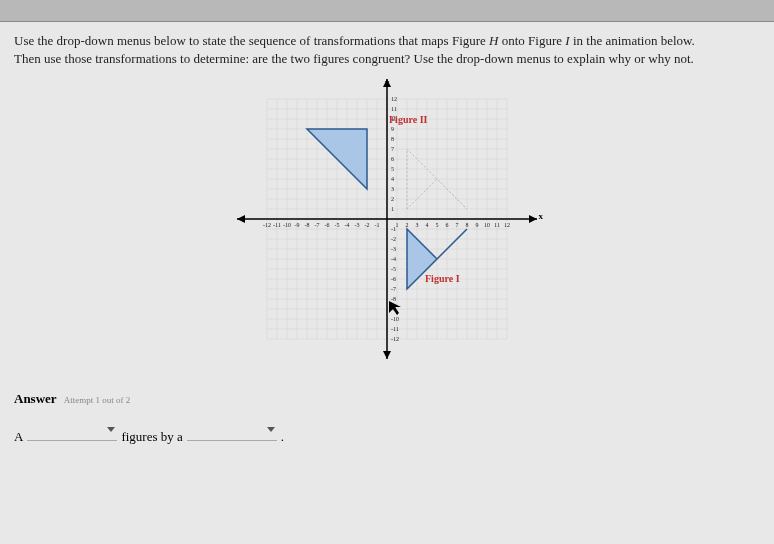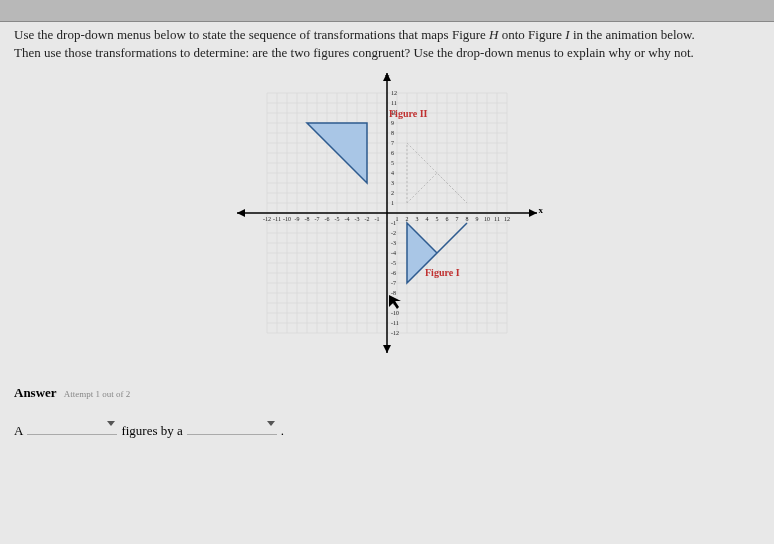--- a/index.html
+++ b/index.html
@@ -10,21 +10,21 @@
       background: #d8d8d8;
       overflow: hidden;
     }
     .toolbar {
       height: 22px;
       background: #b8b8b8;
       border-bottom: 1px solid #888;
     }
     .page {
       background: #e8e8e8;
-      padding: 4px 14px 8px 14px;
+      padding: 10px 14px 8px 14px;
       min-height: 522px;
     }
     .question {
       font-size: 13px;
       color: #222;
       line-height: 1.35;
       margin-bottom: 12px;
     }
     .ital { font-style: italic; }
     .graph-wrap {

